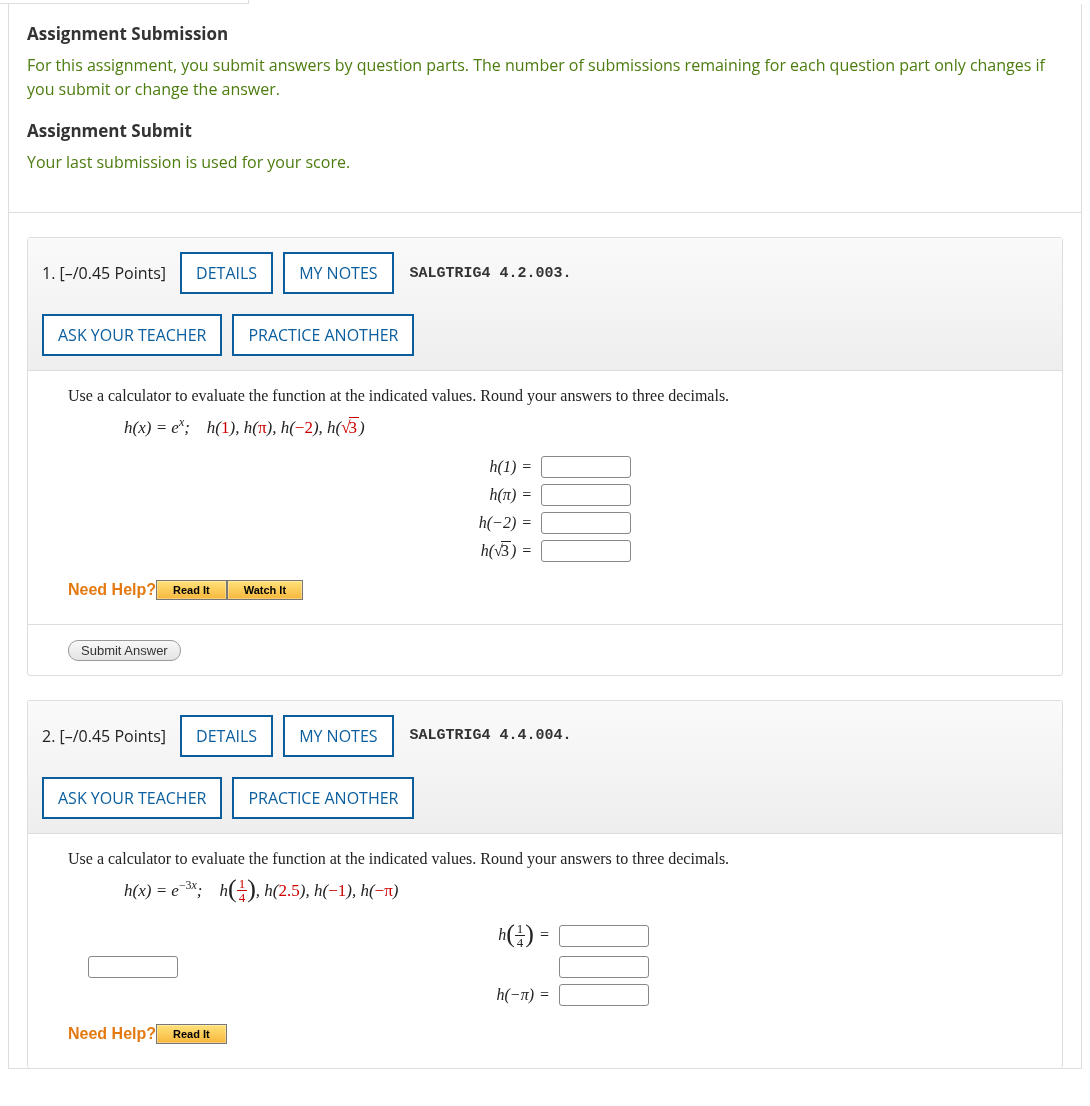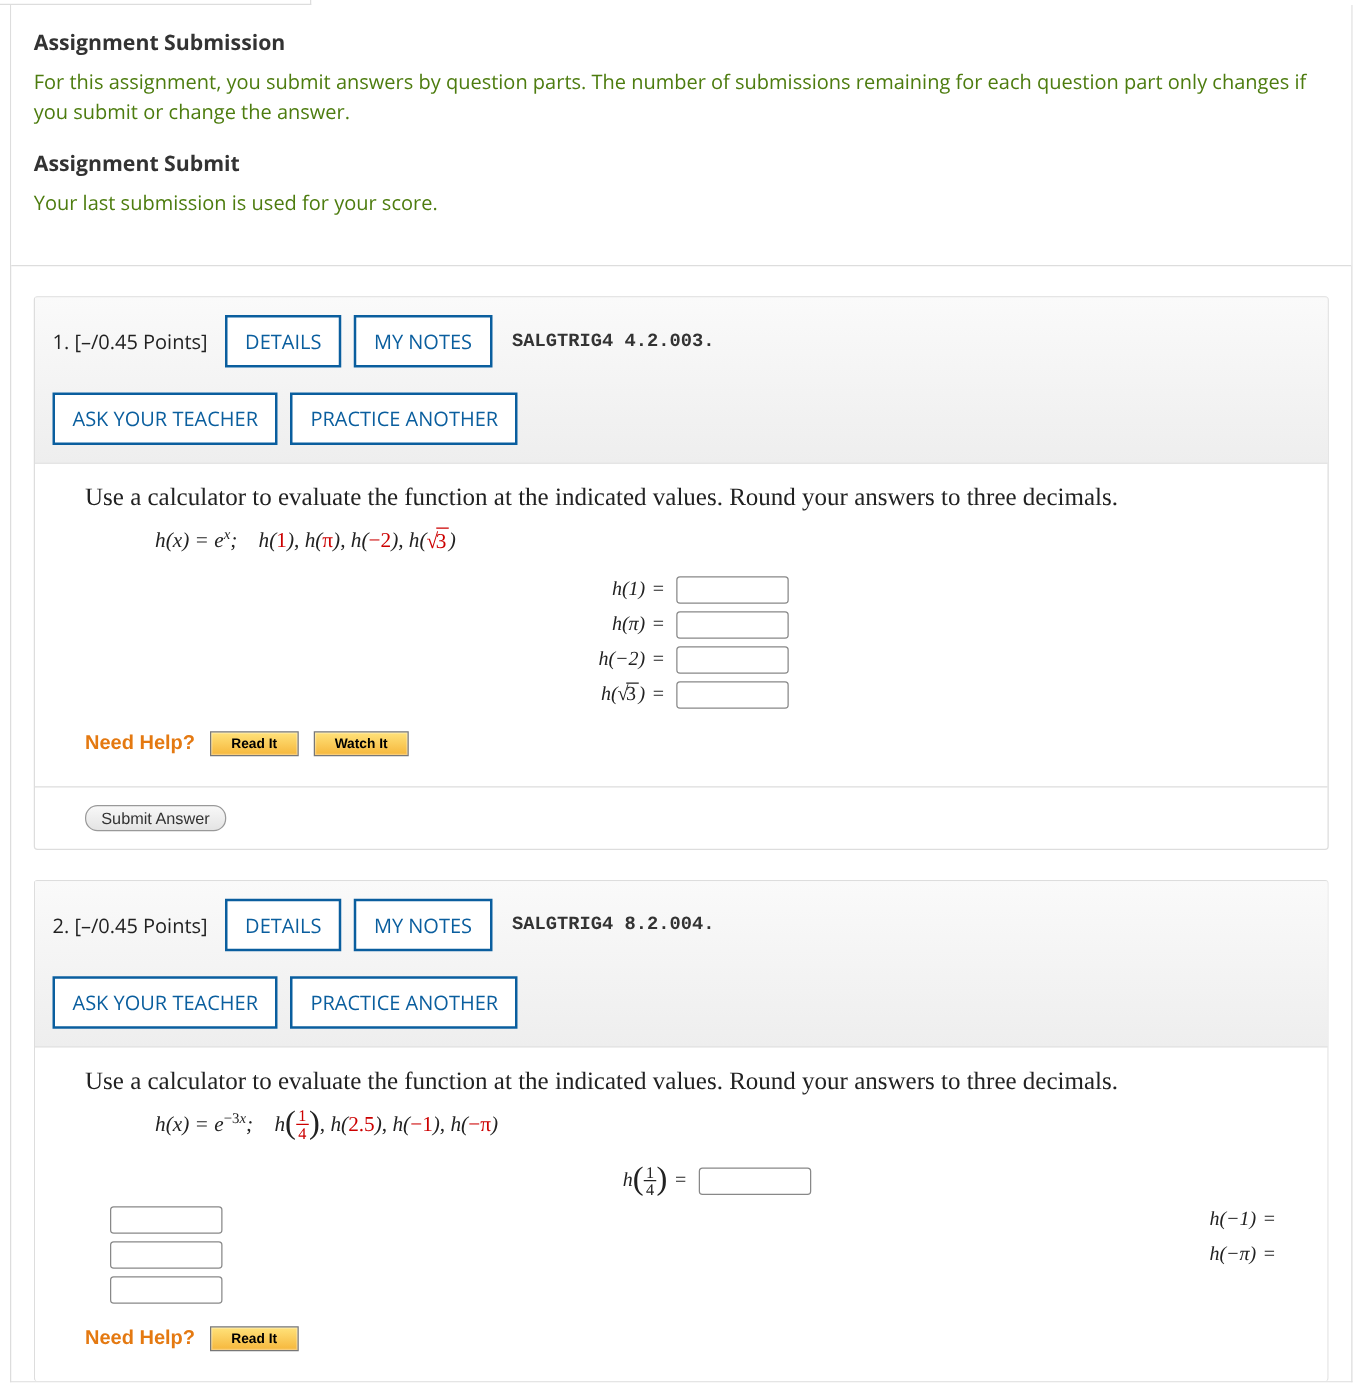--- a/index.html
+++ b/index.html
@@ -90,21 +90,21 @@
     font-size: 15px;
     margin-left: 6px;
     font-family: Liberation Mono, monospace;
   }
   .q-body {
     padding: 16px 40px 24px;
     font-family: Georgia, "Times New Roman", serif;
     color: #222;
   }
   .instr {
-    font-size: 20px;
+    font-size: 16px;
     margin-bottom: 10px;
   }
   .fn-row {
     font-size: 17px;
     font-style: italic;
     margin: 8px 0 18px 56px;
   }
   .red { color: #c00; font-style: normal;}
   .sqrt {
     display: inline-block;
@@ -155,21 +155,20 @@
     font-size: 26px;
     vertical-align: middle;
     font-style: normal;
     line-height: 0.8;
     position: relative;
     top: -2px;
   }
   .need-help {
     display: flex;
     align-items: center;
-    gap: 12px;
     margin-top: 6px;
   }
   .nh-label {
     color: #e47911;
     font-weight: 700;
     font-family: Arial, sans-serif;
     font-size: 16px;
   }
   .nh-btn {
     background: linear-gradient(#ffe27a,#f6b73c);
@@ -249,37 +248,36 @@
     </div>
   </div>
 
   <div class="question" style="margin-bottom:0;border-bottom:none;">
     <div class="q-header">
       <span class="q-num">
         <span>2.</span> <span>[–/0.45 Points]</span>
       </span>
       <button class="q-btn">DETAILS</button>
       <button class="q-btn">MY NOTES</button>
-      <span class="q-ref">SALGTRIG4 8.2.004.</span>
+      <span class="q-ref">SALGTRIG4 4.4.004.</span>
       <div style="flex-basis:100%;height:0;"></div>
       <button class="q-btn">ASK YOUR TEACHER</button>
       <button class="q-btn">PRACTICE ANOTHER</button>
     </div>
     <div class="q-body">
       <div class="instr">Use a calculator to evaluate the function at the indicated values. Round your answers to three decimals.</div>
       <div class="fn-row">
         <i>h</i>(<i>x</i>) = <i>e</i><sup>−3<i>x</i></sup>;&nbsp;&nbsp;&nbsp;
         <i>h</i><span class="bigparen">(</span><span class="frac red"><span class="n">1</span><span class="d">4</span></span><span class="bigparen">)</span>,
         <i>h</i>(<span class="red">2.5</span>), <i>h</i>(<span class="red">−1</span>), <i>h</i>(<span class="red">−π</span>)
       </div>
       <div class="ans-grid">
         <div class="ans-label"><i>h</i><span class="bigparen">(</span><span class="frac"><span class="n">1</span><span class="d">4</span></span><span class="bigparen">)</span><span class="eq"> =</span></div>
         <div><input class="ans-input" style=""></div>
         <div><input class="ans-input" style=""></div>
-        <div class="ans-label"><i>h</i>(−1)<span class="eq"> =</span></div>
         <div><input class="ans-input" style=""></div>
         <div class="ans-label"><i>h</i>(−<i>π</i>)<span class="eq"> =</span></div>
         <div><input class="ans-input" style=""></div>
       </div>
       <div class="need-help">
         <span class="nh-label">Need Help?</span>
         <button class="nh-btn">Read It</button>
       </div>
     </div>
   </div>

